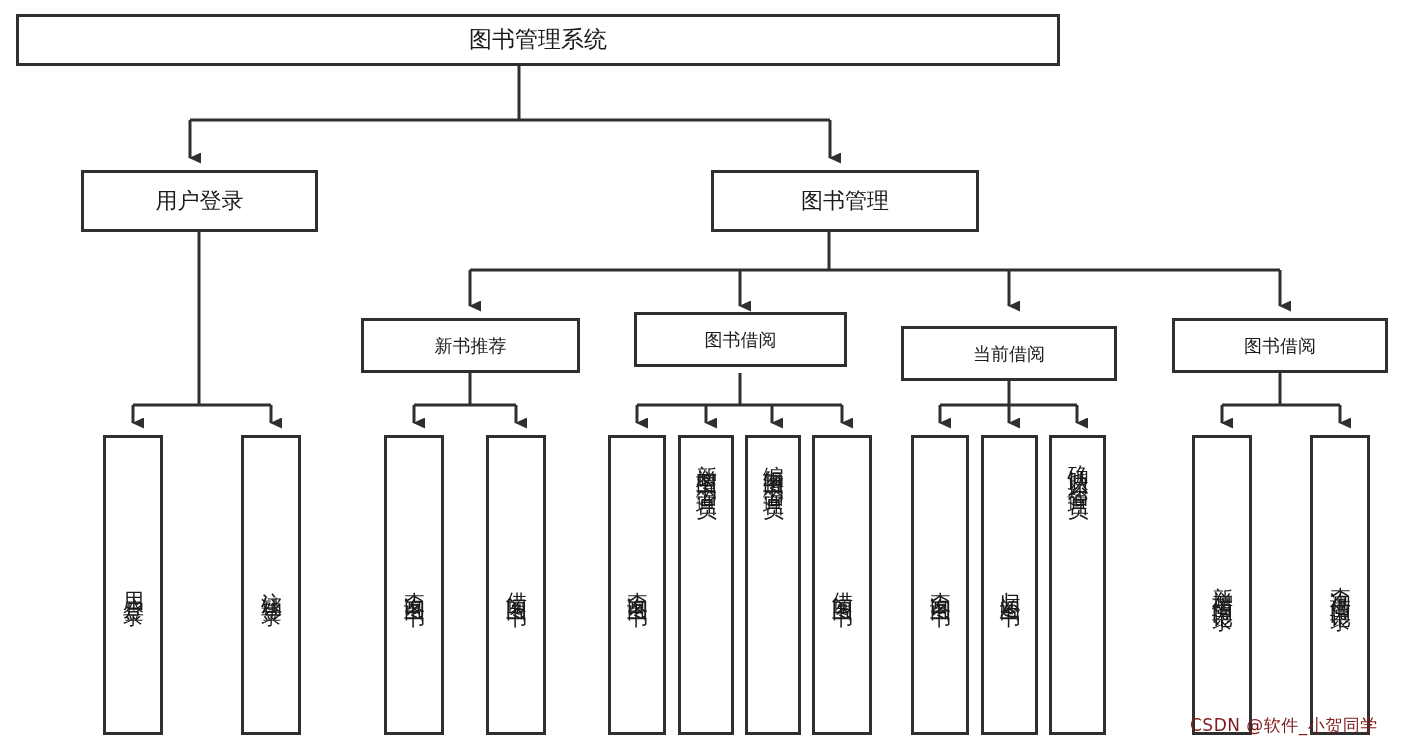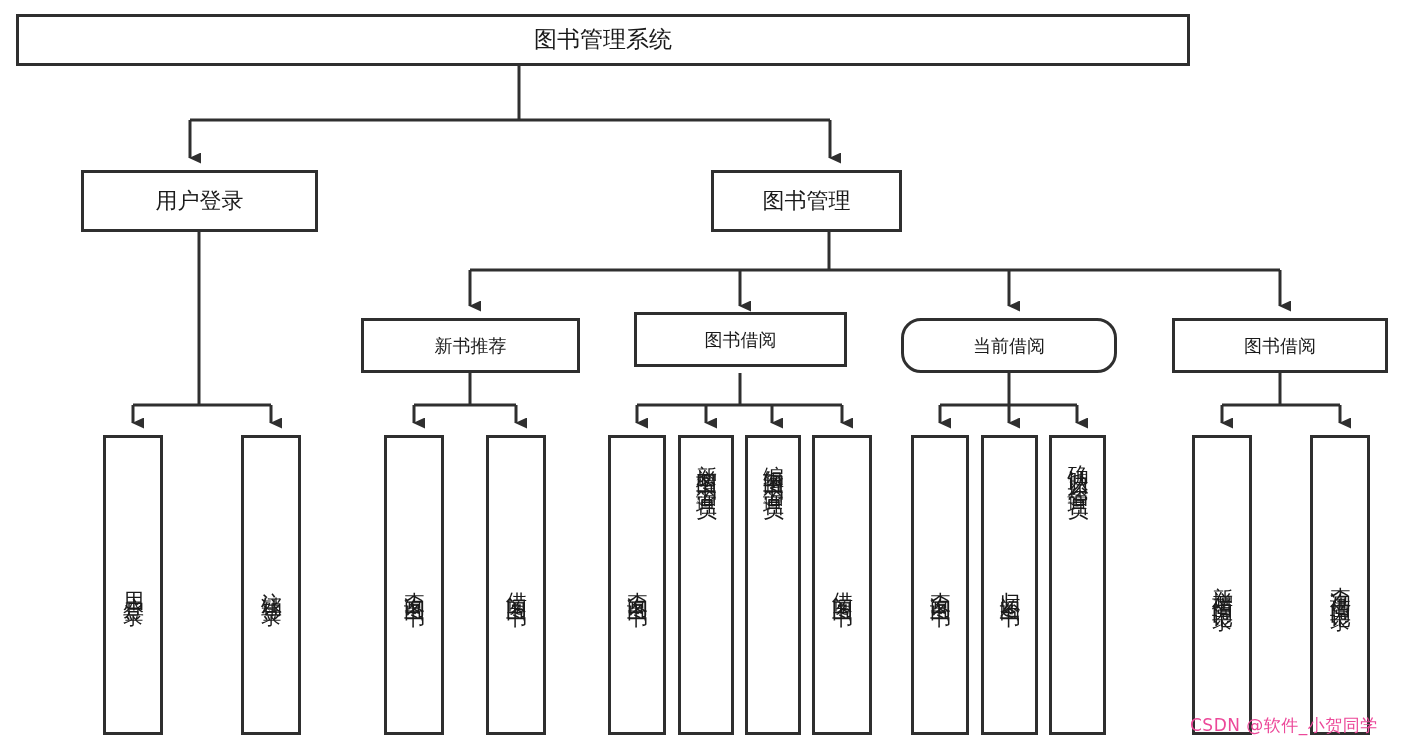--- a/index.html
+++ b/index.html
@@ -53,21 +53,21 @@
     line-height:1;
     white-space:nowrap;
   }
   .leaf.center{align-items:center;padding-top:0;}
 
   
   #watermark{
     position:absolute;
     left:1190px;top:714px;
     font-size:17px;
-    color:#ec4899;
+    color:#7f1d1d;
     letter-spacing:0.5px;
     white-space:nowrap;
     pointer-events:none;
     font-family:"DejaVu Sans","Liberation Sans",sans-serif;
     text-align:right;
   }
 </style>
 </head>
 <body>
 
@@ -116,38 +116,38 @@
       <path d="M1009,405 L1009,423" marker-end="url(#arw)"></path>
       <path d="M1077,405 L1077,423" marker-end="url(#arw)"></path>
 
       <path d="M1280,373 L1280,405"></path>
       <path d="M1222,405 L1340,405"></path>
       <path d="M1222,405 L1222,423" marker-end="url(#arw)"></path>
       <path d="M1340,405 L1340,423" marker-end="url(#arw)"></path>
     </g>
   </svg>
 
-  <div class="node lvl0" style="left:16px;top:14px;width:1174px;height:52px;">
+  <div class="node lvl0" style="left:16px;top:14px;width:1044px;height:52px;">
     <span>图书管理系统</span>
   </div>
 
   <div class="node lvl1" style="left:81px;top:170px;width:237px;height:62px;">
     <span>用户登录</span>
   </div>
-  <div class="node lvl1" style="left:711px;top:170px;width:191px;height:62px;">
+  <div class="node lvl1" style="left:711px;top:170px;width:268px;height:62px;">
     <span>图书管理</span>
   </div>
 
   <div class="node lvl2" style="left:361px;top:318px;width:219px;height:55px;">
     <span>新书推荐</span>
   </div>
   <div class="node lvl2" style="left:634px;top:312px;width:213px;height:55px;">
     <span>图书借阅</span>
   </div>
-  <div class="node lvl2" style="left:901px;top:318px;width:216px;height:55px;border-radius:20px;">
+  <div class="node lvl2" style="left:901px;top:326px;width:216px;height:55px;">
     <span>当前借阅</span>
   </div>
   <div class="node lvl2" style="left:1172px;top:318px;width:216px;height:55px;">
     <span>图书借阅</span>
   </div>
 
   <div class="leaf center" style="left:103px;top:435px;width:60px;height:300px;">
     <span class="vtxt">用户登录</span>
   </div>
   <div class="leaf center" style="left:241px;top:435px;width:60px;height:300px;">

